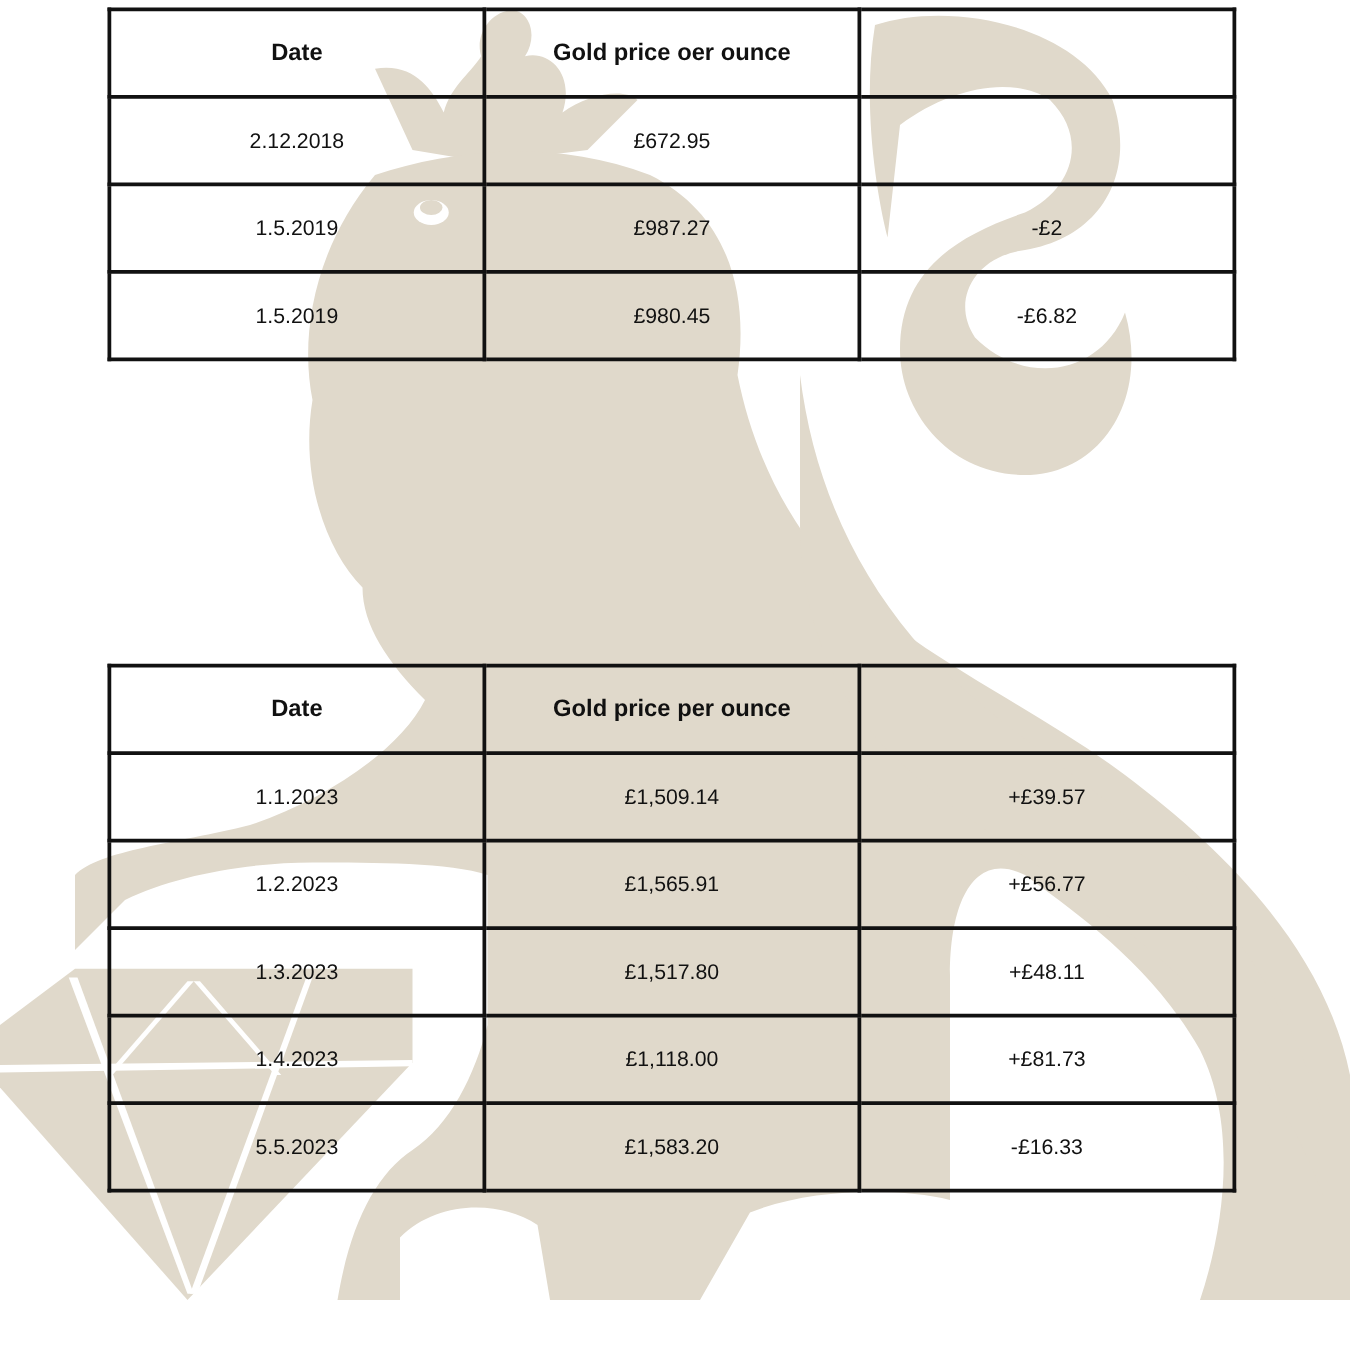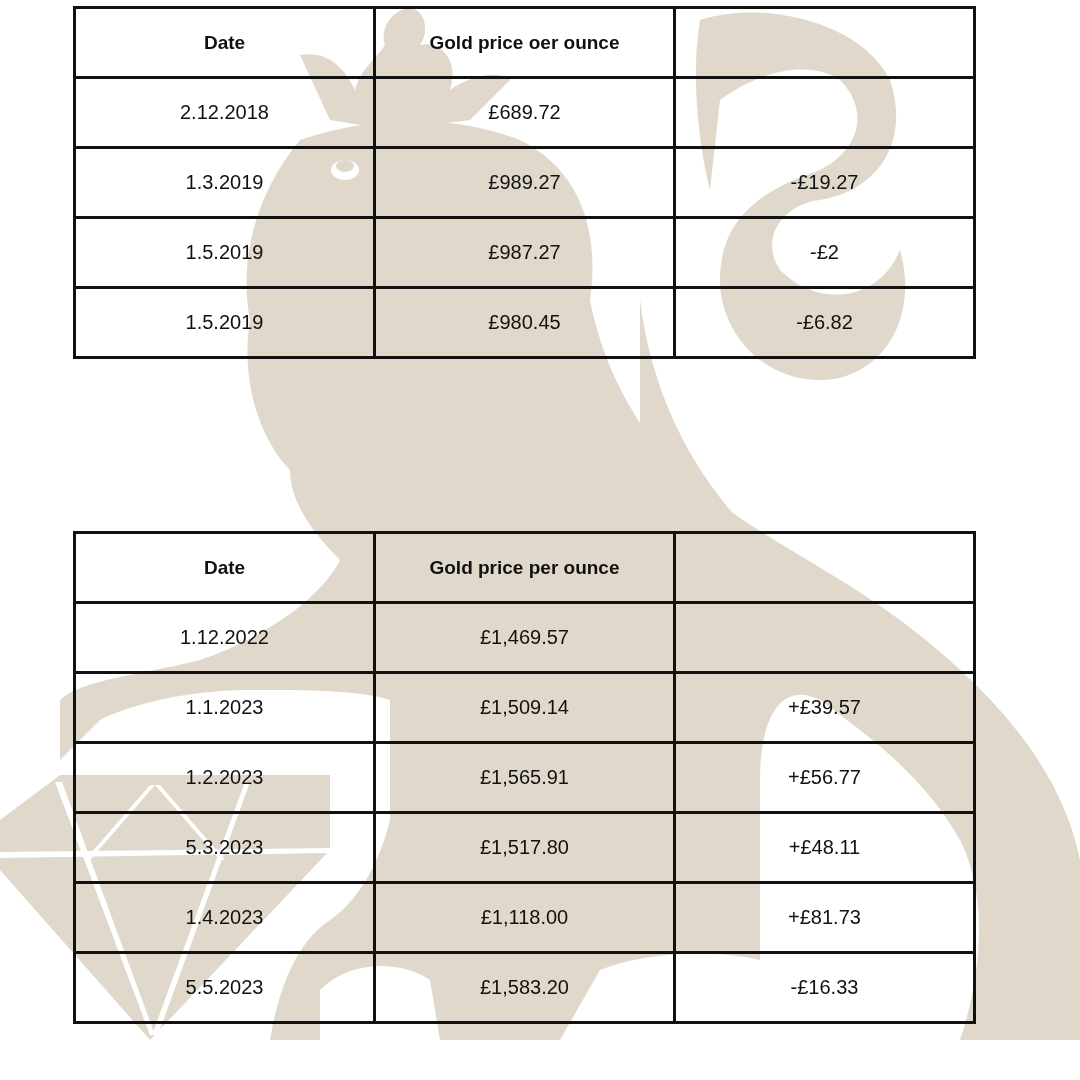--- a/index.html
+++ b/index.html
@@ -19,32 +19,32 @@
       position: absolute;
       left: 0;
       top: 0;
       width: 1080px;
       height: 1080px;
       z-index: 0;
       pointer-events: none;
     }
     .tbl {
       position: absolute;
-      left: 73px;
+      left: 86px;
       width: 902px;
       border-collapse: collapse;
       z-index: 1;
       table-layout: fixed;
     }
     .tbl td, .tbl th {
       border: 3px solid #111111;
       height: 67px;
       text-align: center;
       vertical-align: middle;
-      font-size: 20px;
+      font-size: 17px;
       padding: 0;
       background: transparent;
     }
     .tbl th {
       font-weight: bold;
       font-size: 19px;
     }
     .tbl col { width: 300px; }
     #table-1 { top: 6px; }
     #table-2 { top: 531px; }
@@ -84,27 +84,22 @@
       <col>
     </colgroup>
   <tbody>
       <tr>
     <th>Date</th>
     <th>Gold price oer ounce</th>
     <th></th>
   </tr>
   <tr>
     <td>2.12.2018</td>
-    <td>£689.72</td>
+    <td>£672.95</td>
     <td></td>
-  </tr>
-  <tr>
-    <td>1.3.2019</td>
-    <td>£989.27</td>
-    <td>-£19.27</td>
   </tr>
   <tr>
     <td>1.5.2019</td>
     <td>£987.27</td>
     <td>-£2</td>
   </tr>
   <tr>
     <td>1.5.2019</td>
     <td>£980.45</td>
     <td>-£6.82</td>
@@ -118,36 +113,31 @@
       <col>
       <col>
     </colgroup>
   <tbody>
       <tr>
     <th>Date</th>
     <th>Gold price per ounce</th>
     <th></th>
   </tr>
   <tr>
-    <td>1.12.2022</td>
-    <td>£1,469.57</td>
-    <td></td>
-  </tr>
-  <tr>
     <td>1.1.2023</td>
     <td>£1,509.14</td>
     <td>+£39.57</td>
   </tr>
   <tr>
     <td>1.2.2023</td>
     <td>£1,565.91</td>
     <td>+£56.77</td>
   </tr>
   <tr>
-    <td>5.3.2023</td>
+    <td>1.3.2023</td>
     <td>£1,517.80</td>
     <td>+£48.11</td>
   </tr>
   <tr>
     <td>1.4.2023</td>
     <td>£1,118.00</td>
     <td>+£81.73</td>
   </tr>
   <tr>
     <td>5.5.2023</td>

